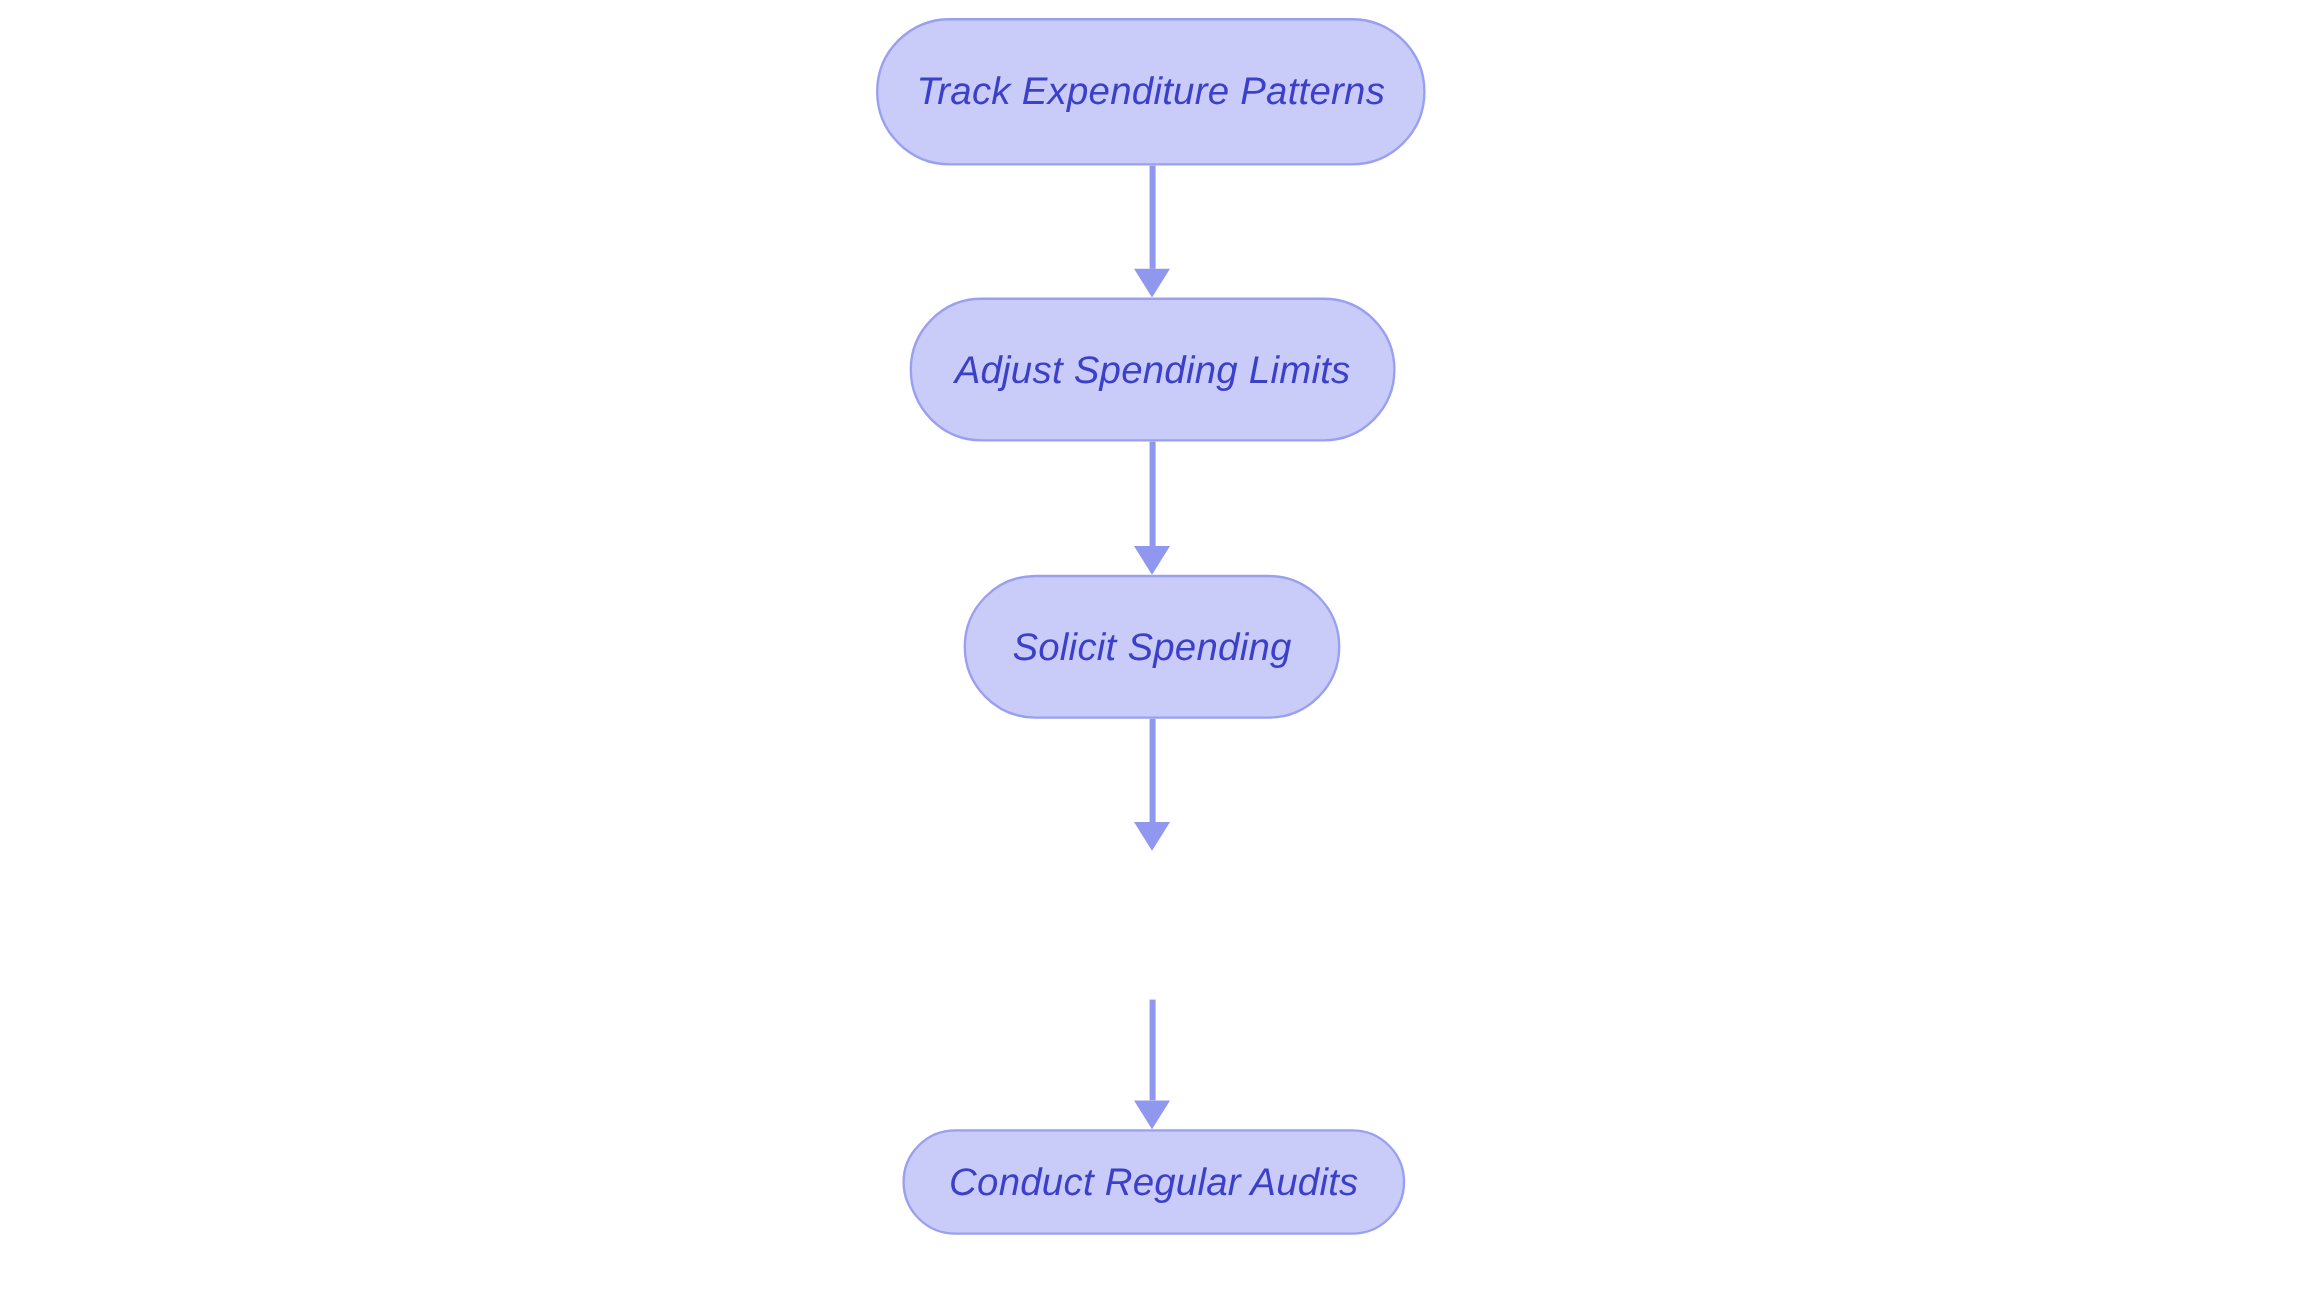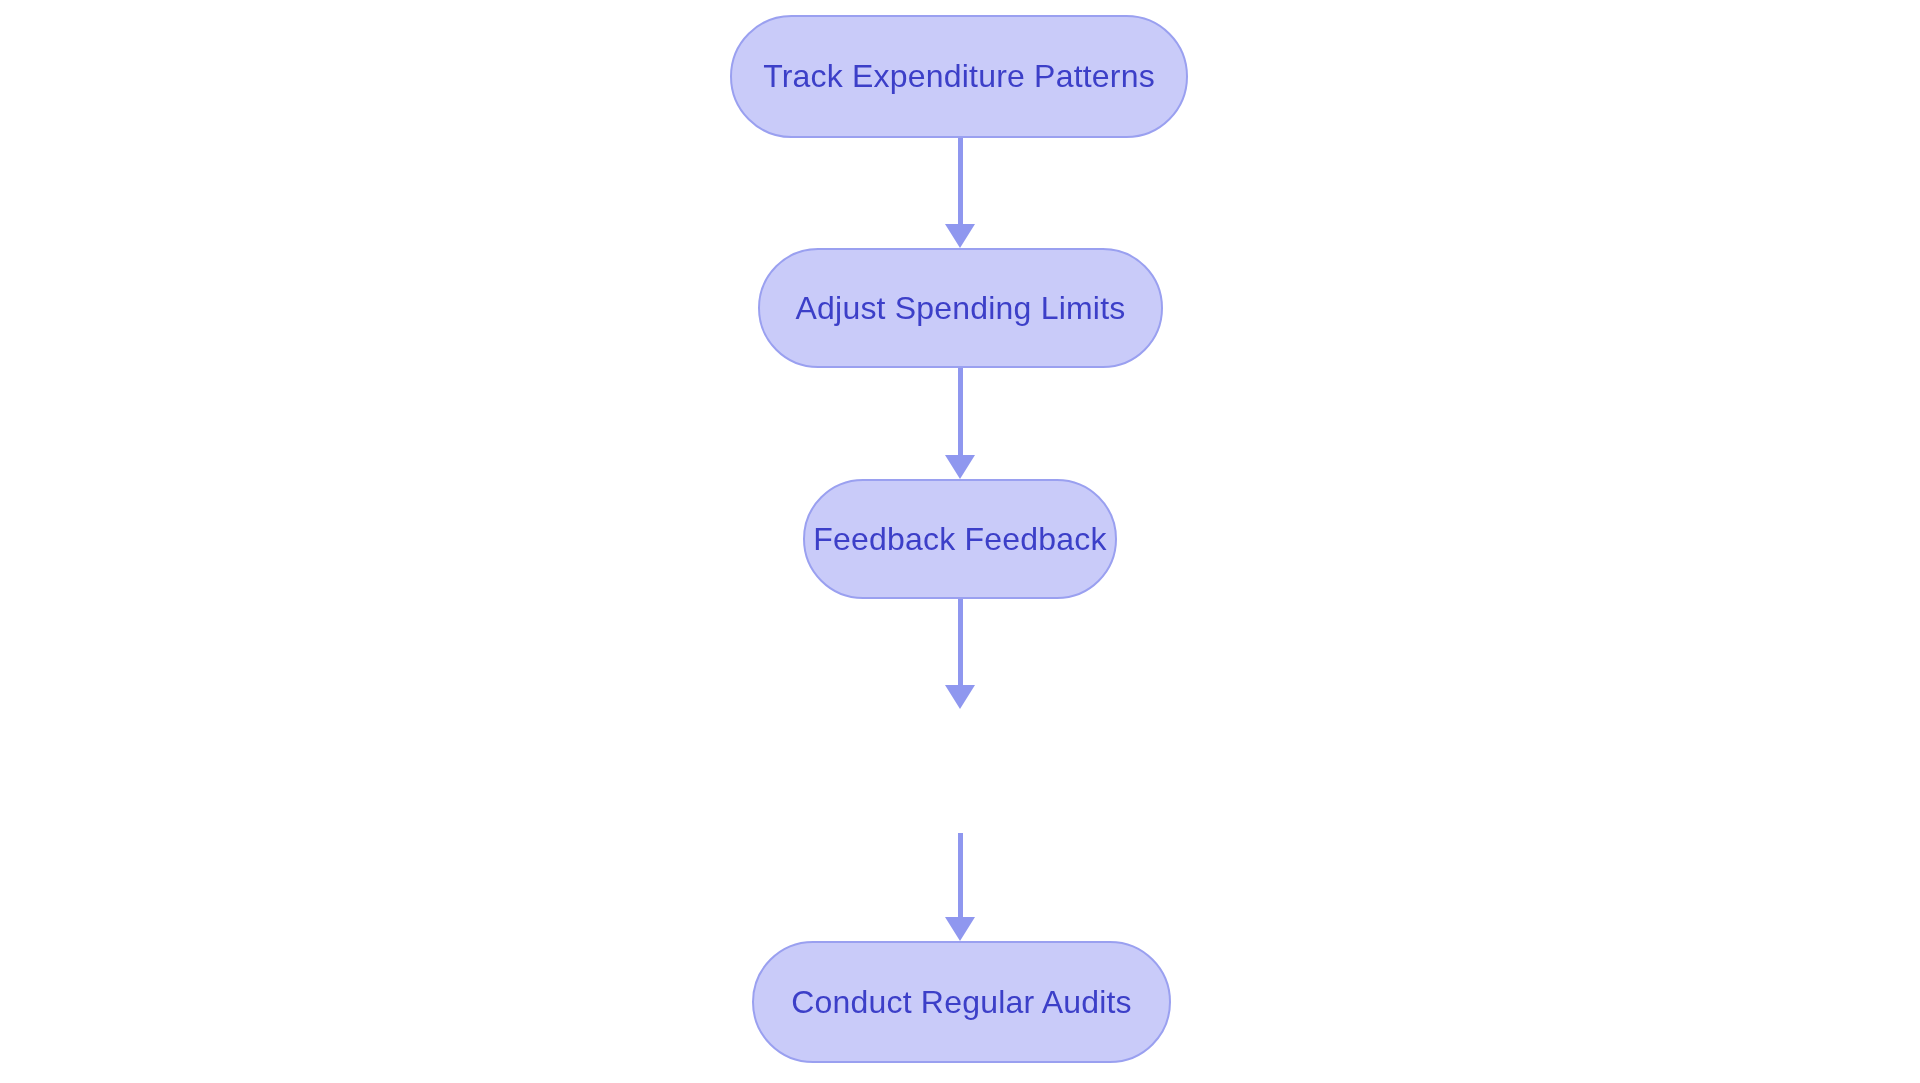--- a/index.html
+++ b/index.html
@@ -32,26 +32,27 @@
     align-items: center;
     justify-content: center;
   }
   .flow-node .node-label {
     color: var(--node-text);
     font-size: 32px;
     font-weight: 400;
     letter-spacing: 0.2px;
     white-space: nowrap;
     text-align: center;
+    font-style: italic;
   }
   .node-1 { left: 730px; top: 15px;  width: 458px; height: 123px; }
   .node-2 { left: 758px; top: 248px; width: 405px; height: 120px; }
   .node-3 { left: 803px; top: 479px; width: 314px; height: 120px; }
   .node-4 { left: 719px; top: 709px; width: 469px; height: 124px; }
-  .node-5 { left: 752px; top: 941px; width: 419px; height: 122px; }
+  .node-5 { left: 752px; top: 941px; width: 419px; height: 88px; }
 
   .connector {
     position: absolute;
     left: 945px;
     width: 30px;
     display: flex;
     flex-direction: column;
     align-items: center;
   }
   .connector .arrow-line {
@@ -88,21 +89,21 @@
   <div class="flow-node node-2">
     <span class="node-label">Adjust Spending Limits</span>
   </div>
 
   <div class="connector connector-2">
     <div class="arrow-line"></div>
     <div class="arrowhead"></div>
   </div>
 
   <div class="flow-node node-3">
-    <span class="node-label">Feedback Feedback</span>
+    <span class="node-label">Solicit Spending</span>
   </div>
 
   <div class="connector connector-3">
     <div class="arrow-line"></div>
     <div class="arrowhead"></div>
   </div>
 
 
   <div class="connector connector-4">
     <div class="arrow-line"></div>

